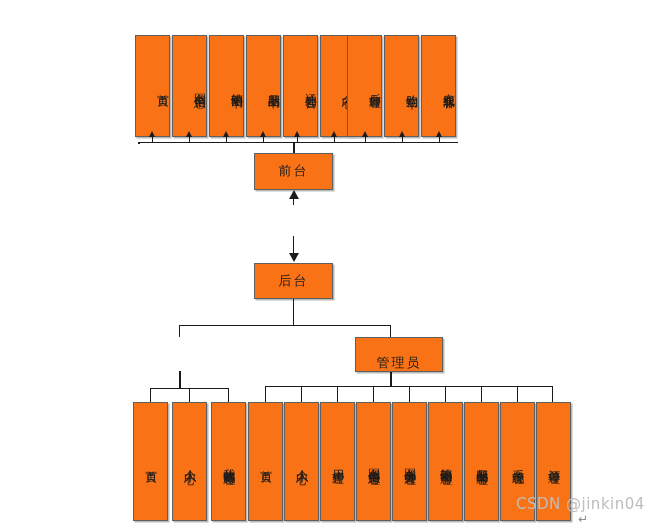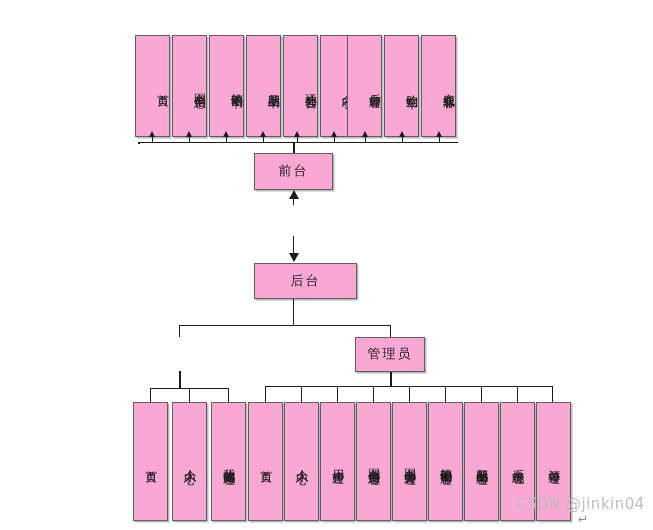--- a/index.html
+++ b/index.html
@@ -15,21 +15,21 @@
     width: 653px;
     height: 530px;
     background: #ffffff;
     overflow: hidden;
   }
   
   .node {
     position: absolute;
     box-sizing: border-box;
     border: 1px solid #5f5f5f;
-    background: #f9a8d4;
+    background: #f97316;
     display: flex;
     align-items: center;
     justify-content: center;
     color: #1b1b1b;
     line-height: 1.12;
   }
   .node.shadowed {
     box-shadow: 1.5px 1.5px 0 0 #b9b9b9;
   }
   
@@ -161,21 +161,21 @@
     <span>前台</span>
   </div>
 
   <div class="line vline" style="left:293px;top:199px;height:6px;"></div>
   <div class="arrow-up big" style="left:289px;top:190px;"></div>
 
 
   <div class="line vline" style="left:293px;top:236px;height:18px;"></div>
   <div class="arrow-down" style="left:289px;top:253px;"></div>
 
-  <div class="node hnode shadowed" style="left:254px;top:263px;width:103px;height:36px;">
+  <div class="node hnode shadowed" style="left:254px;top:263px;width:79px;height:36px;">
     <span>后台</span>
   </div>
 
   <div class="line vline" style="left:293px;top:299px;height:26px;"></div>
 
   <div class="line hline" style="left:179px;top:325px;width:212px;"></div>
   <div class="line vline" style="left:179px;top:325px;height:12px;"></div>
   <div class="line vline" style="left:390px;top:325px;height:12px;"></div>
 
   <div class="line thick vline" style="left:179px;top:371px;height:17px;"></div>
@@ -187,21 +187,21 @@
   <div class="node vnode center-v shadowed" style="left:133px;top:402px;width:35px;height:119px;">
     <span>首页</span>
   </div>
   <div class="node vnode center-v shadowed" style="left:172px;top:402px;width:35px;height:119px;">
     <span>个人中心</span>
   </div>
   <div class="node vnode center-v shadowed" style="left:211px;top:402px;width:35px;height:119px;">
     <span>我的收藏管理</span>
   </div>
 
-  <div class="node hnode shadowed" style="left:355px;top:337px;width:70px;height:35px;">
+  <div class="node hnode shadowed" style="left:355px;top:337px;width:88px;height:35px;align-items:flex-end;">
     <span>管理员</span>
   </div>
   <div class="line thick vline" style="left:390px;top:372px;height:14px;"></div>
   <div class="line hline" style="left:265px;top:386px;width:287px;"></div>
 
   <div class="line vline" style="left:265px;top:386px;height:16px;"></div>
   <div class="line vline" style="left:301px;top:386px;height:16px;"></div>
   <div class="line vline" style="left:337px;top:386px;height:16px;"></div>
   <div class="line vline" style="left:373px;top:386px;height:16px;"></div>
   <div class="line vline" style="left:409px;top:386px;height:16px;"></div>

